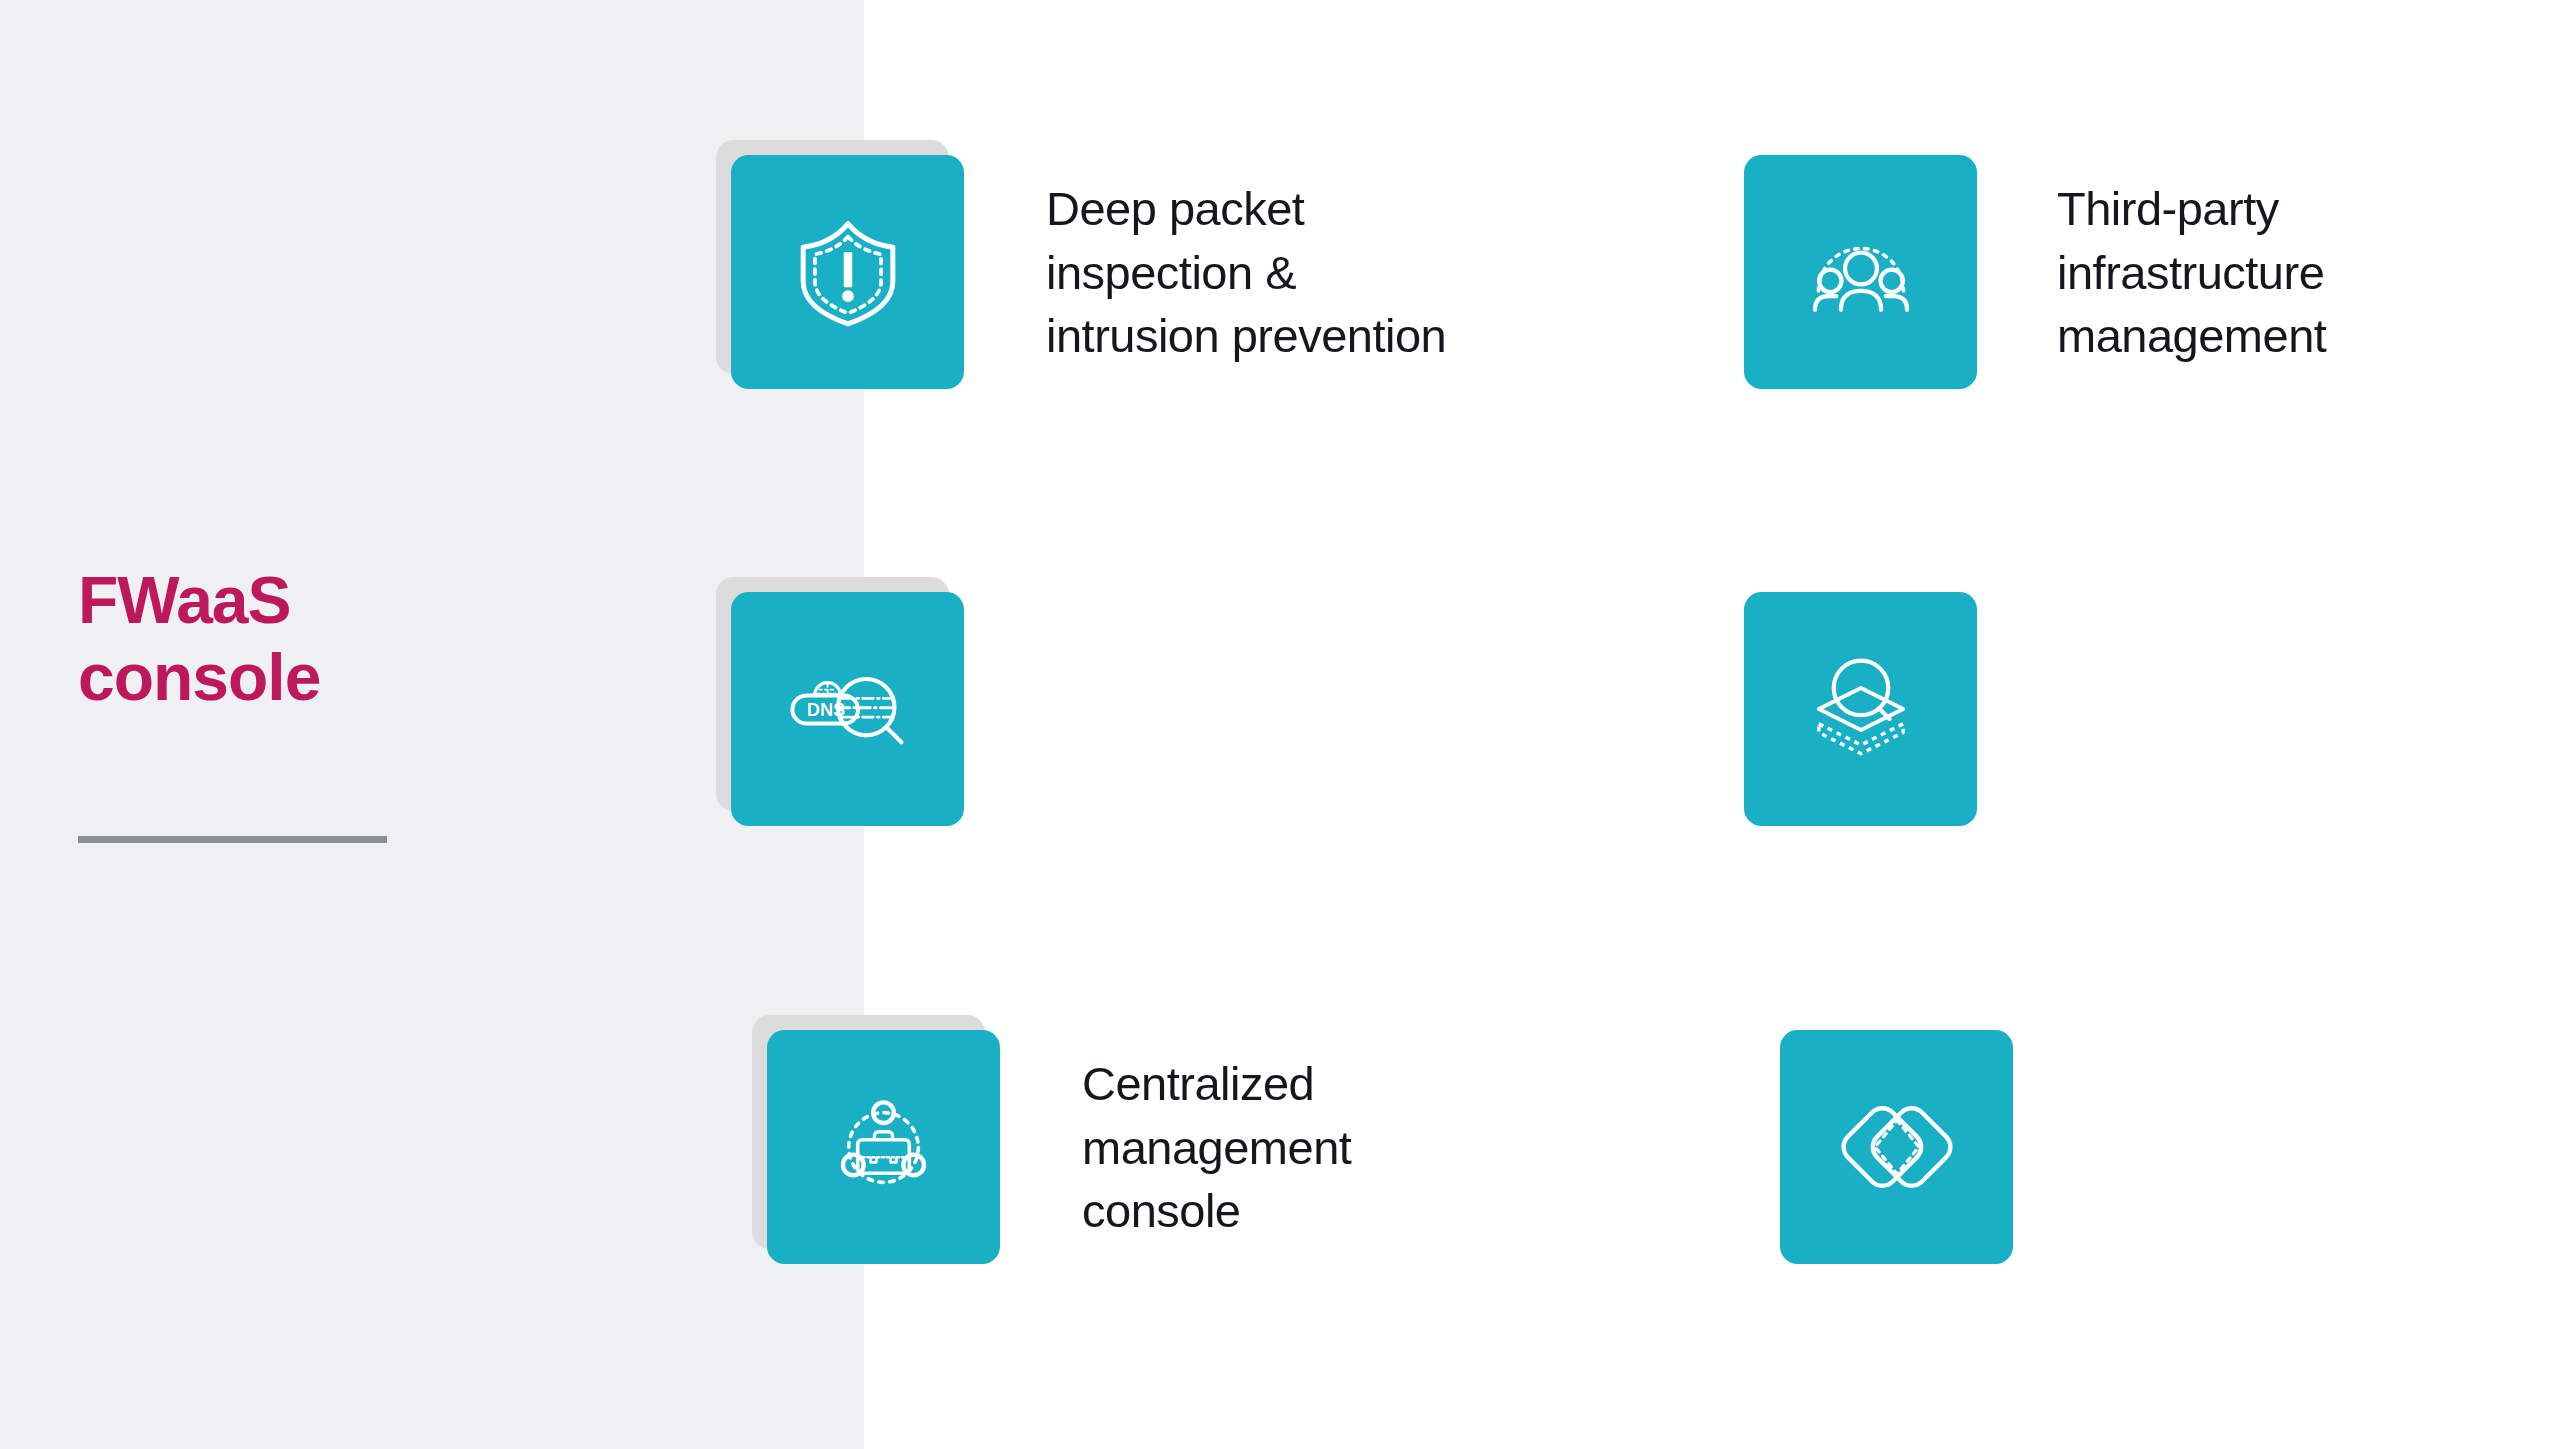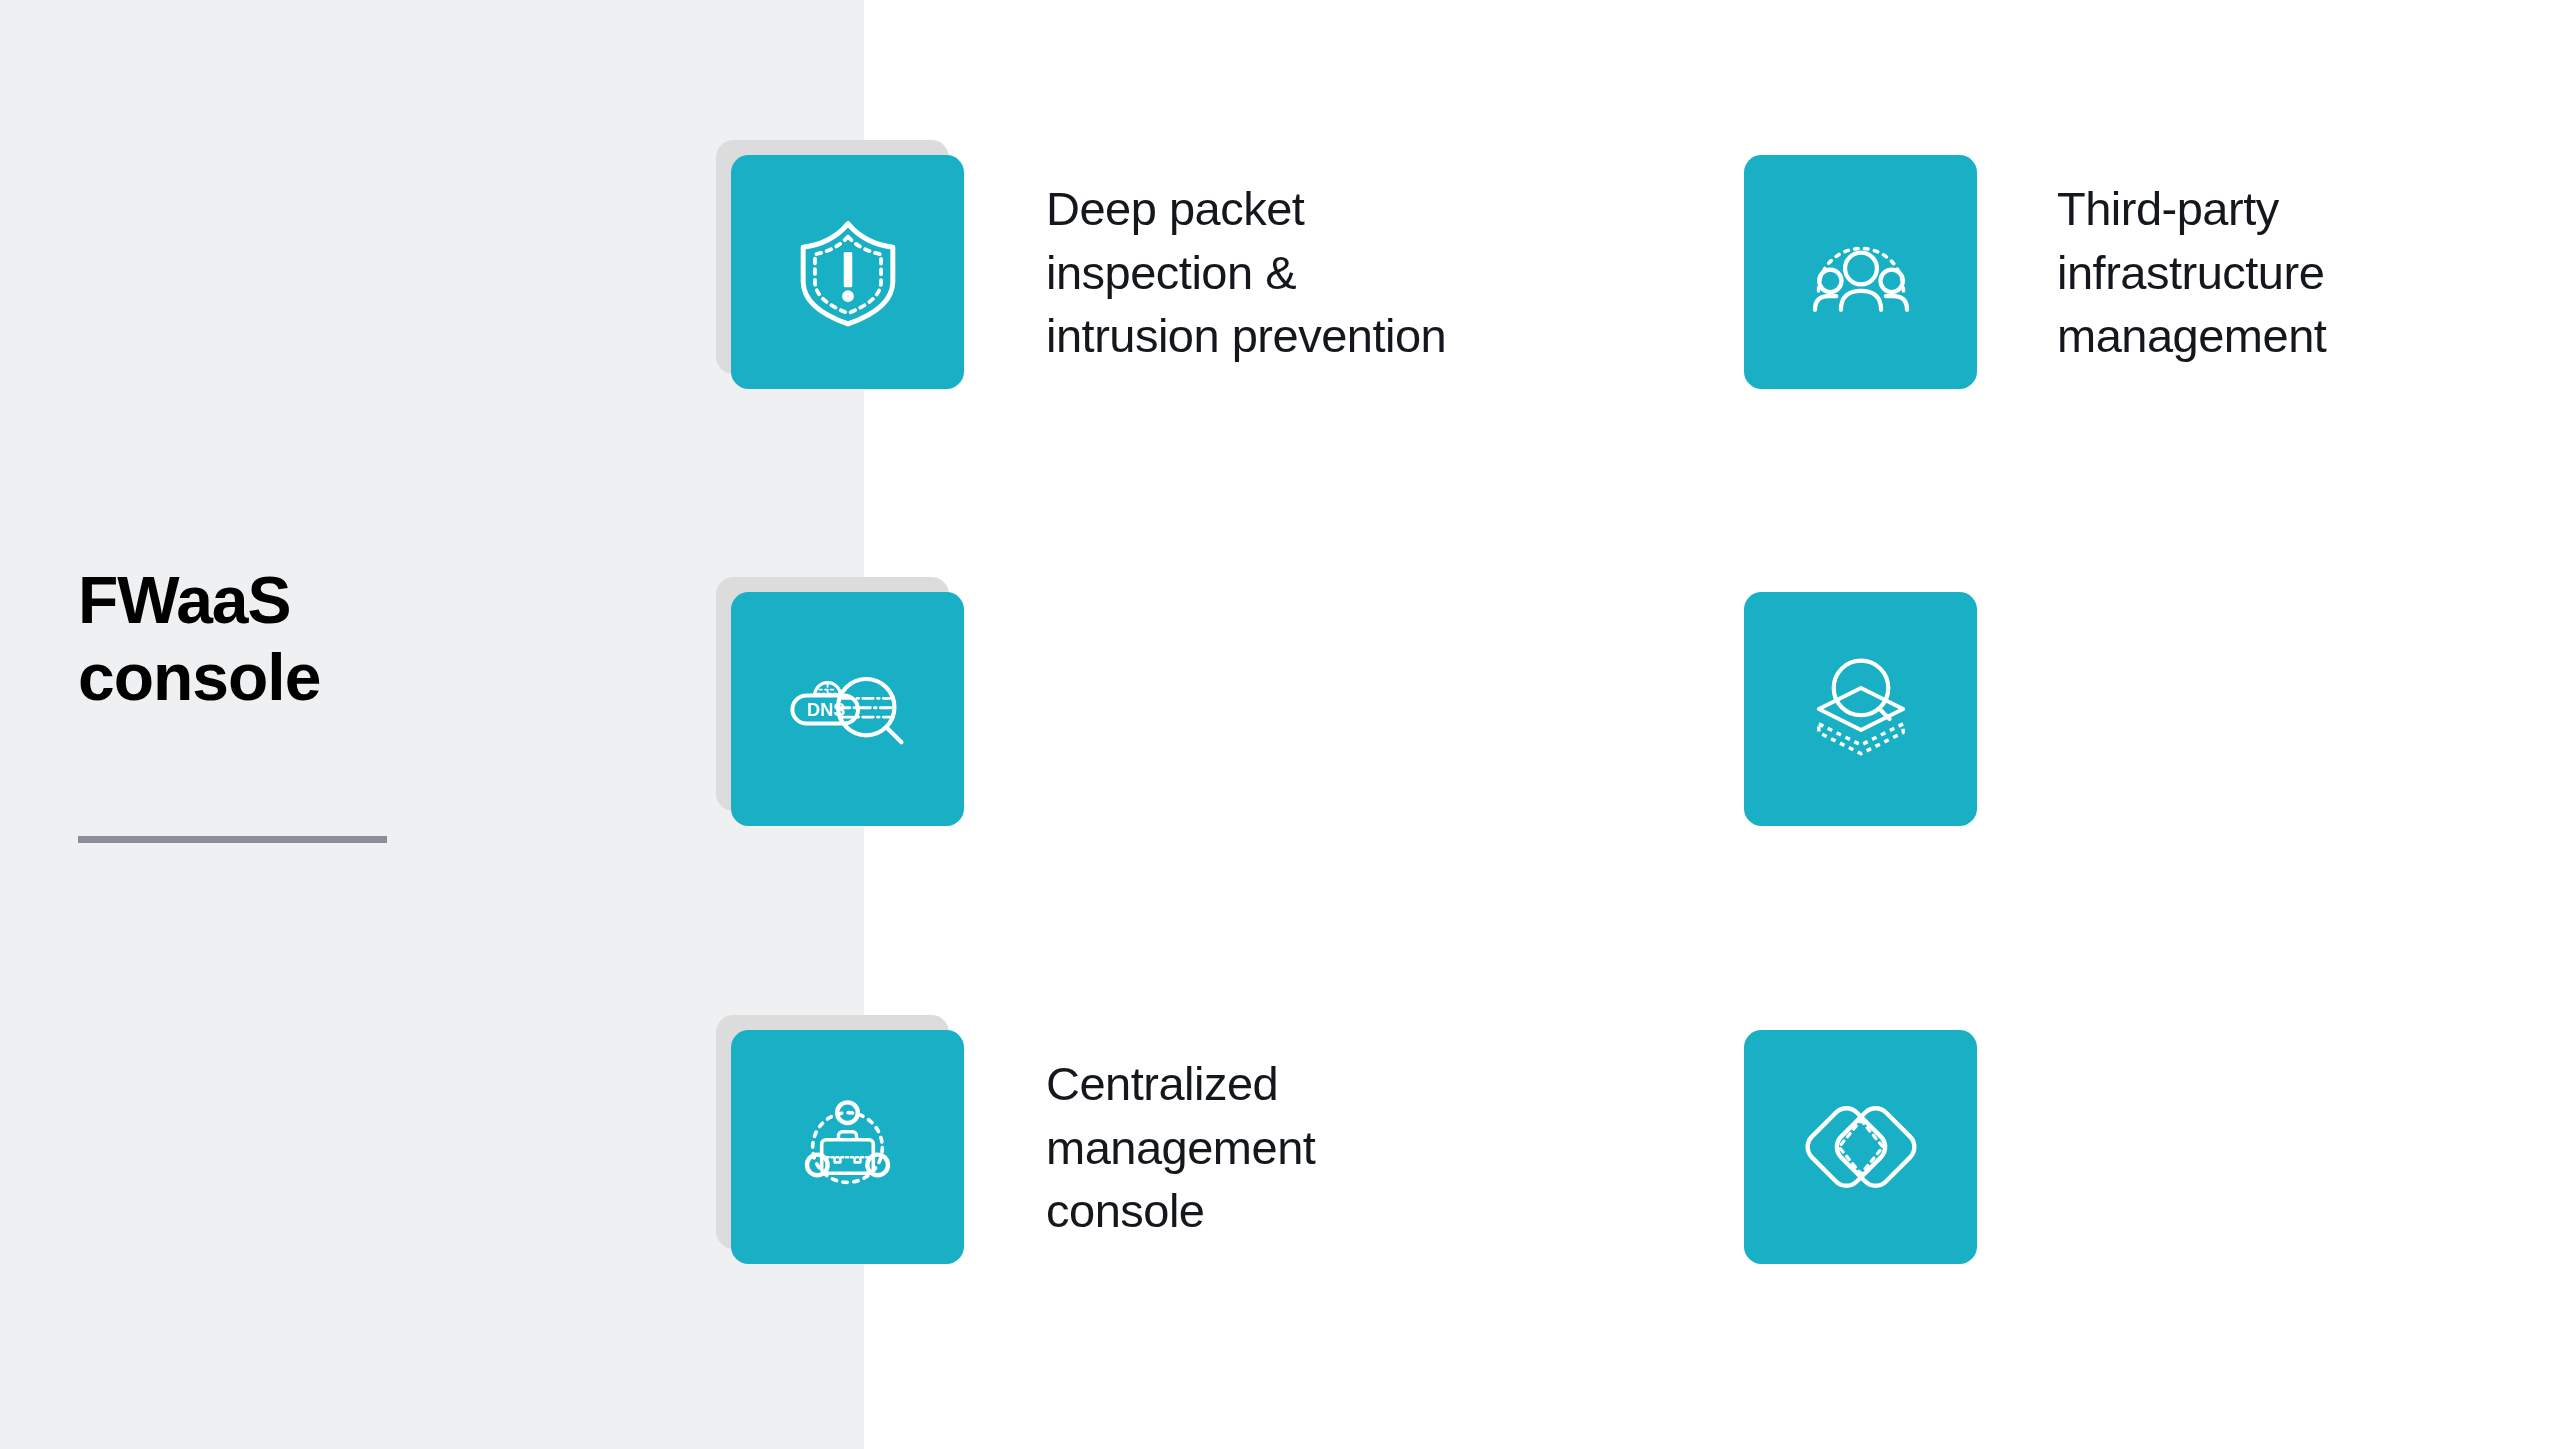--- a/index.html
+++ b/index.html
@@ -29,21 +29,21 @@
   .title-block {
     position: absolute;
     left: 78px;
     top: 562px;
     width: 567px;
   }
   .title-block .title-line {
     font-size: 66px;
     line-height: 1.16;
     font-weight: 700;
-    color: #000000;
+    color: #be185d;
     letter-spacing: -1px;
     white-space: nowrap;
   }
   .title-rule {
     position: absolute;
     left: 78px;
     top: 836px;
     width: 309px;
     height: 6.7px;
     background: #8a8e96;
@@ -61,21 +61,21 @@
     position: absolute;
     display: flex;
     align-items: flex-start;
   }
   
   .col-left  { left: 731px; }
   .col-right { left: 1744px; }
   
   .row-1 { top: 155px; }
   .row-2 { top: 592px; }
-  .row-3 { top: 1030px; }
+  .row-3 { top: 1030px; margin-left: 36px; }
 
   .tile-wrap {
     position: relative;
     width: 233px;
     height: 234px;
     flex: 0 0 auto;
   }
   .tile-shadow {
     position: absolute;
     left: -15.5px;

